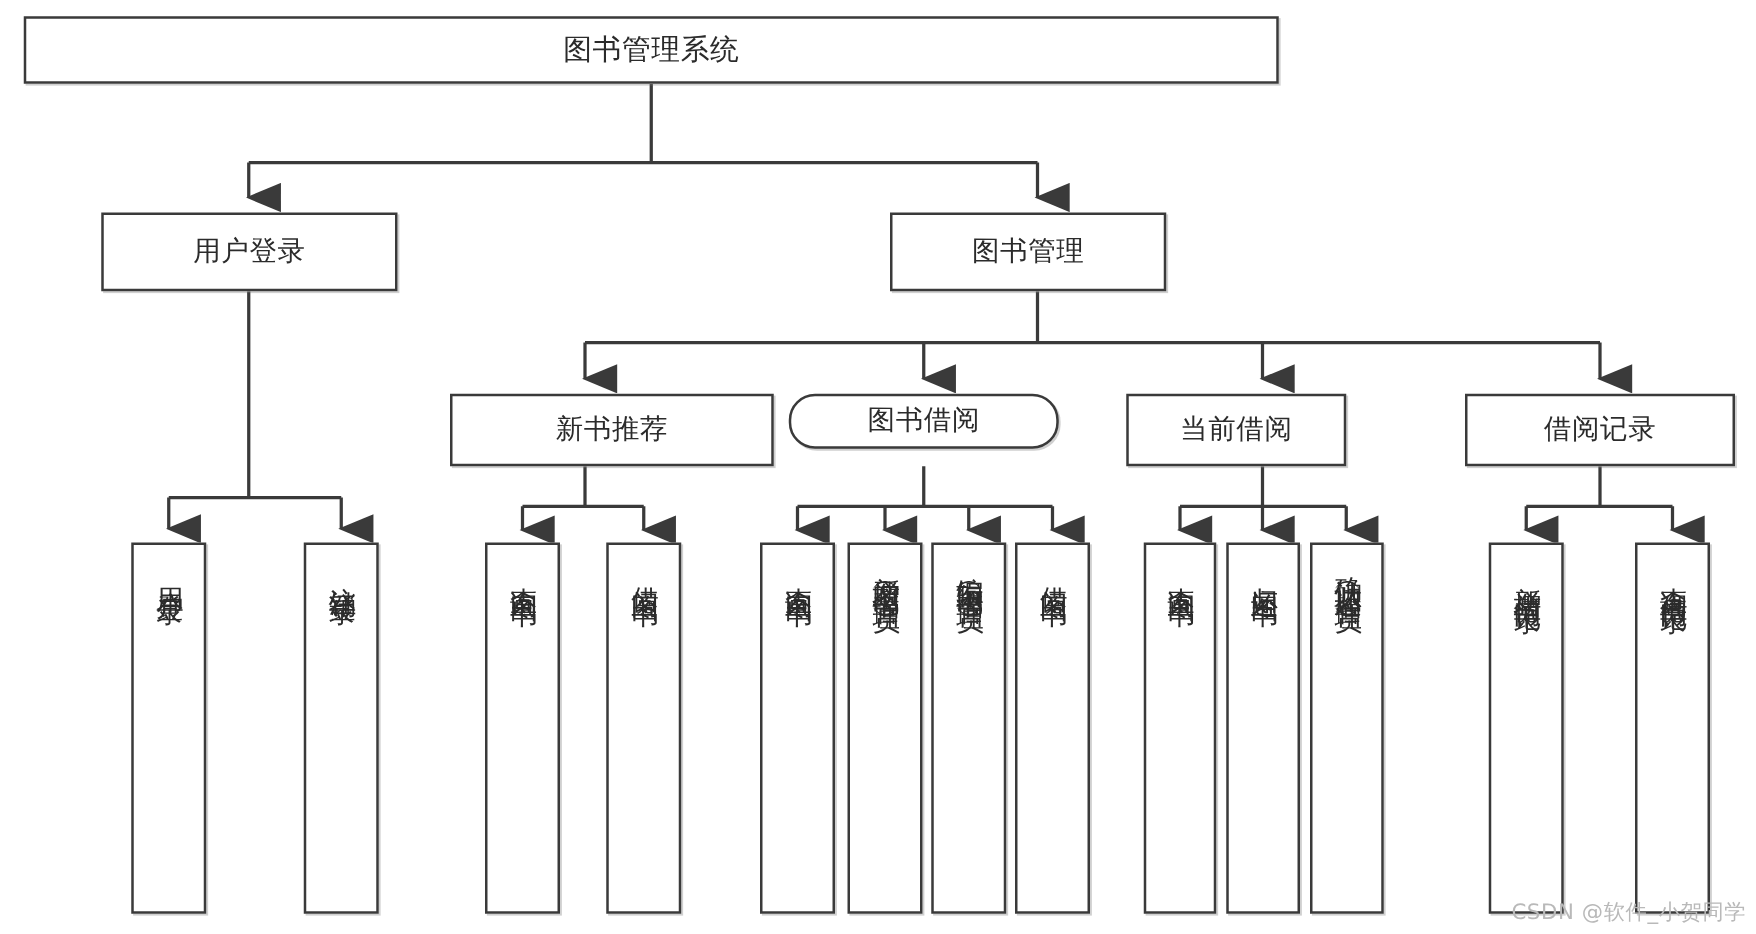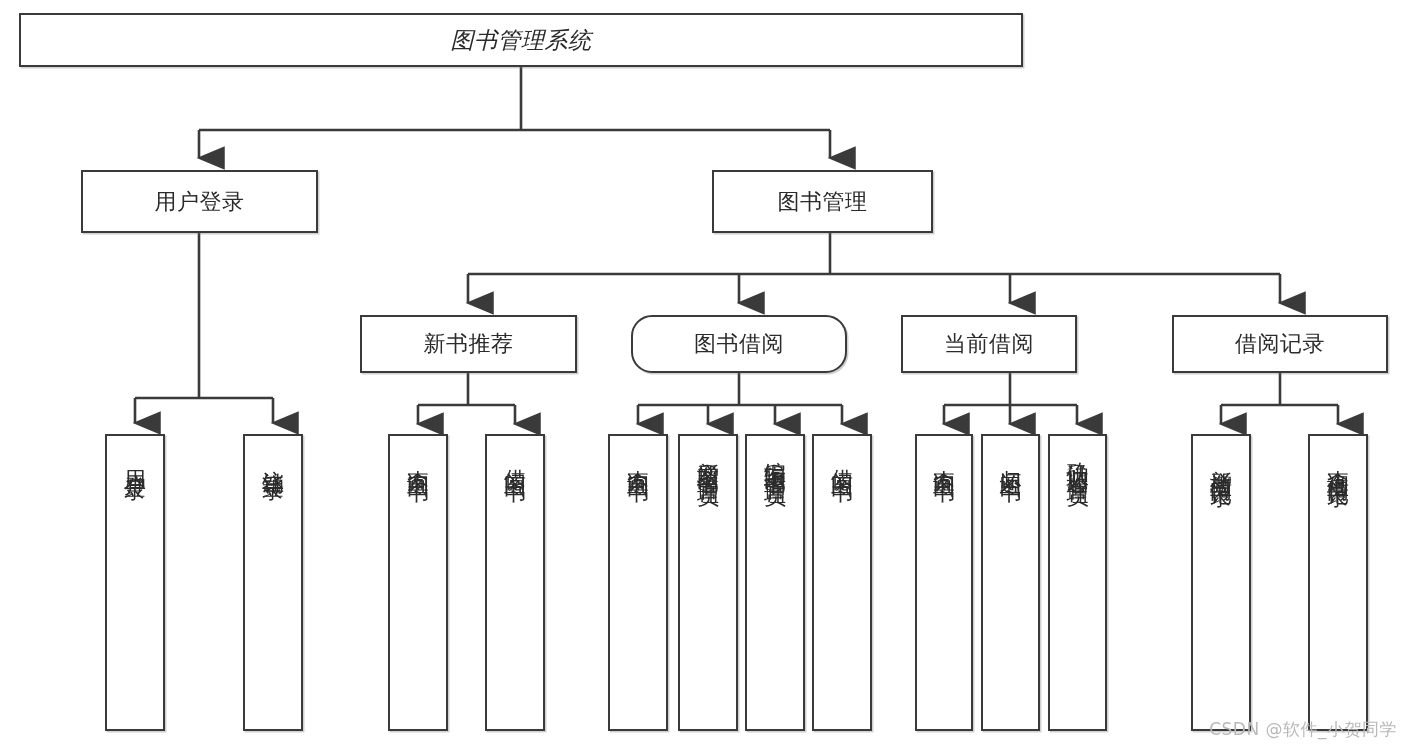--- a/index.html
+++ b/index.html
@@ -130,35 +130,35 @@
       <path d="M 1077 405 L 1077 424" marker-end="url(#arrow)"></path>
     </g>
     <g stroke="#3a3a3a" stroke-width="2.6" fill="none">
       <path d="M 1280 373 L 1280 405"></path>
       <path d="M 1221 405 L 1338 405"></path>
       <path d="M 1221 405 L 1221 424" marker-end="url(#arrow)"></path>
       <path d="M 1338 405 L 1338 424" marker-end="url(#arrow)"></path>
     </g>
   </svg>
 
-  <div class="node root horizontal" style="left:19px; top:13px; width:1004px; height:54px;font-style:italic;">
+  <div class="node root horizontal" style="left:19px; top:13px; width:1004px; height:54px;">
     <span class="label">图书管理系统</span>
   </div>
 
   <div class="node horizontal" style="left:81px; top:170px; width:237px; height:63px;">
     <span class="label">用户登录</span>
   </div>
   <div class="node horizontal" style="left:712px; top:170px; width:221px; height:63px;">
     <span class="label">图书管理</span>
   </div>
 
-  <div class="node horizontal" style="left:360px; top:315px; width:217px; height:58px;">
+  <div class="node horizontal" style="left:360px; top:315px; width:259px; height:58px;">
     <span class="label">新书推荐</span>
   </div>
-  <div class="node horizontal" style="left:631px; top:315px; width:216px; height:58px;border-radius:21px;">
+  <div class="node horizontal" style="left:631px; top:315px; width:216px; height:44px;border-radius:21px;">
     <span class="label">图书借阅</span>
   </div>
   <div class="node horizontal" style="left:901px; top:315px; width:176px; height:58px;">
     <span class="label">当前借阅</span>
   </div>
   <div class="node horizontal" style="left:1172px; top:315px; width:216px; height:58px;">
     <span class="label">借阅记录</span>
   </div>
 
   <div class="node leaf" style="left:105px; top:434px; width:60px; height:297px;">

